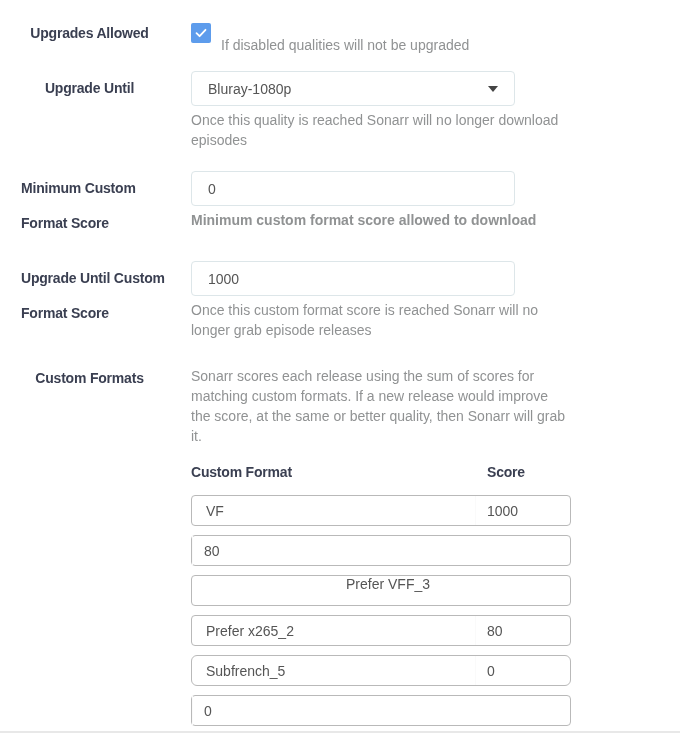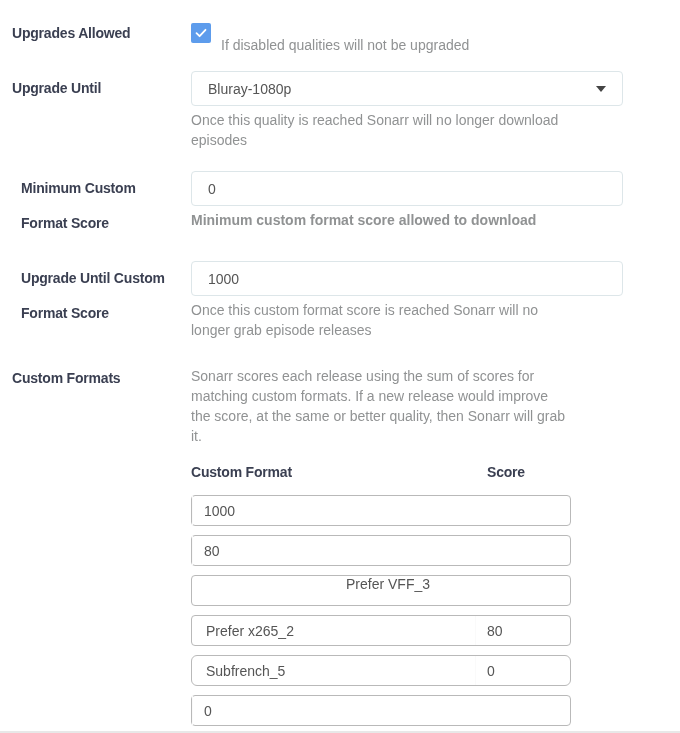--- a/index.html
+++ b/index.html
@@ -1,26 +1,26 @@
 <!DOCTYPE html>
 <html><head>
   <meta charset="utf-8">
   <style>
     * { box-sizing: border-box; margin: 0; padding: 0; }
     html, body { width: 680px; height: 733px; background: #fff; overflow: hidden; }
     body { font-family: "Liberation Sans", "DejaVu Sans", sans-serif; color: #515253; position: relative; }
 
     .label { position: absolute; font-size: 14px; font-weight: bold; color: #3a3f51; letter-spacing: -0.2px; }
-    .label.right { text-align: left; width: 179px; left: 12px; }
+    .label.right { text-align: center; width: 179px; left: 0; }
     .help { position: absolute; left: 191px; width: 380px; font-size: 14px; color: #909293; line-height: 20px; }
 
     .checkbox { position: absolute; left: 191px; top: 23px; width: 20px; height: 20px; background: #5d9cec; border-radius: 2px; display: flex; align-items: center; justify-content: center; }
     .checkbox svg { width: 12px; height: 12px; }
 
-    .input { position: absolute; left: 191px; width: 432px; height: 35px; border: 1px solid #dde6e9; border-radius: 4px; background: #fff; font-size: 14px; color: #555; padding: 0 16px; display: flex; align-items: center; }
+    .input { position: absolute; left: 191px; width: 324px; height: 35px; border: 1px solid #dde6e9; border-radius: 4px; background: #fff; font-size: 14px; color: #555; padding: 0 16px; display: flex; align-items: center; }
     .select-arrow { position: absolute; right: 16px; top: 14px; width: 0; height: 0; border-left: 5px solid transparent; border-right: 5px solid transparent; border-top: 6px solid #444; }
 
     .cf-header { position: absolute; top: 464px; font-size: 14px; font-weight: bold; color: #3a3f51; letter-spacing: -0.2px; }
 
     .cf-row { position: absolute; left: 191px; width: 380px; height: 31px; border: 1px solid #b9b9b9; border-radius: 4px; background: #fff; display: flex; align-items: center; font-size: 14px; color: #555; }
     .cf-name { flex: 0 0 283px; padding-left: 14px; }
     .cf-score { flex: 1; height: 100%; display: flex; align-items: center; padding-left: 11px; border-left: 1px solid #fafafa; }
 
     .bottom-line { position: absolute; left: 0; top: 731px; width: 680px; height: 2px; background: #e8e8e8; }
   </style>
@@ -56,20 +56,21 @@
 </div>
 <div class="help" style="top:300px;">Once this custom format score is reached Sonarr will no longer grab episode releases</div>
 
 <div class="label right" style="top:370px;">Custom Formats</div>
 <div class="help" style="top:366px;">Sonarr scores each release using the sum of scores for matching custom formats. If a new release would improve the score, at the same or better quality, then Sonarr will grab it.</div>
 
 <div class="cf-header" style="left:191px;">Custom Format</div>
 <div class="cf-header" style="left:487px;">Score</div>
 
 <div class="cf-row" style="top:495px;">
+  <span class="cf-name">VF</span>
   <span class="cf-score">1000</span>
 </div>
 <div class="cf-row" style="top:535px;">
   <span class="cf-score">80</span>
 </div>
 <div class="cf-row" style="top:575px;flex-direction:column;">
   <span class="cf-name">Prefer VFF_3</span>
   <span class="cf-score">80</span>
 </div>
 <div class="cf-row" style="top:615px;">

